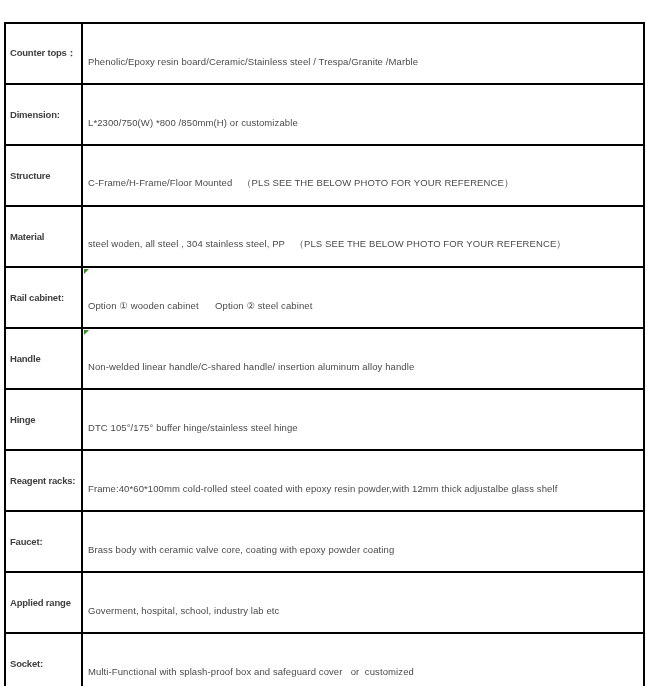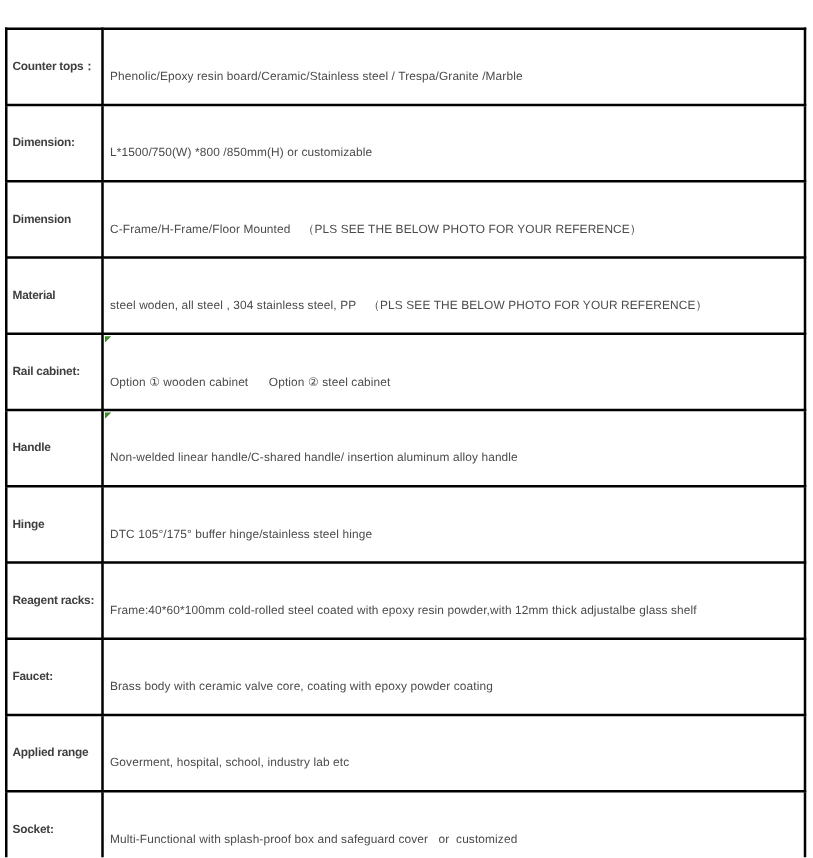--- a/index.html
+++ b/index.html
@@ -64,25 +64,25 @@
   <table class="spec-table">
     <tbody id="rows">
   <tr>
     <td class="label-cell">Counter tops：</td>
     <td class="value-cell"><span class="value-text">Phenolic/Epoxy resin board/Ceramic/Stainless steel / Trespa/Granite /Marble</span></td>
   </tr>
 
 
   <tr>
     <td class="label-cell">Dimension:</td>
-    <td class="value-cell"><span class="value-text">L*1500/750(W) *800 /850mm(H) or customizable</span></td>
+    <td class="value-cell"><span class="value-text">L*2300/750(W) *800 /850mm(H) or customizable</span></td>
   </tr>
 
   <tr>
-    <td class="label-cell">Dimension</td>
+    <td class="label-cell">Structure</td>
     <td class="value-cell"><span class="value-text">C-Frame/H-Frame/Floor Mounted　（PLS SEE THE BELOW PHOTO FOR YOUR REFERENCE）</span></td>
   </tr>
 
   <tr>
     <td class="label-cell">Material</td>
     <td class="value-cell"><span class="value-text">steel woden, all steel , 304 stainless steel, PP　（PLS SEE THE BELOW PHOTO FOR YOUR REFERENCE）</span></td>
   </tr>
 
   <tr>
     <td class="label-cell">Rail cabinet:</td>

